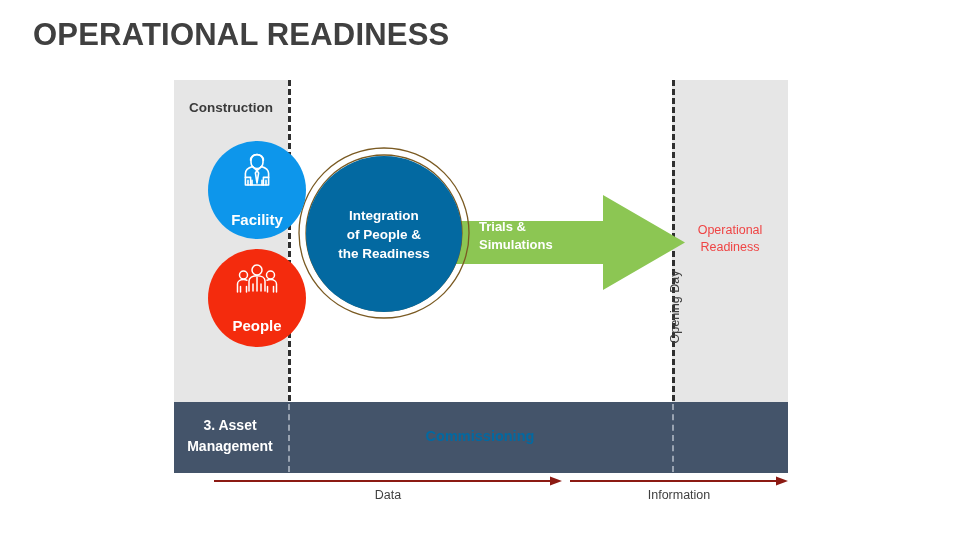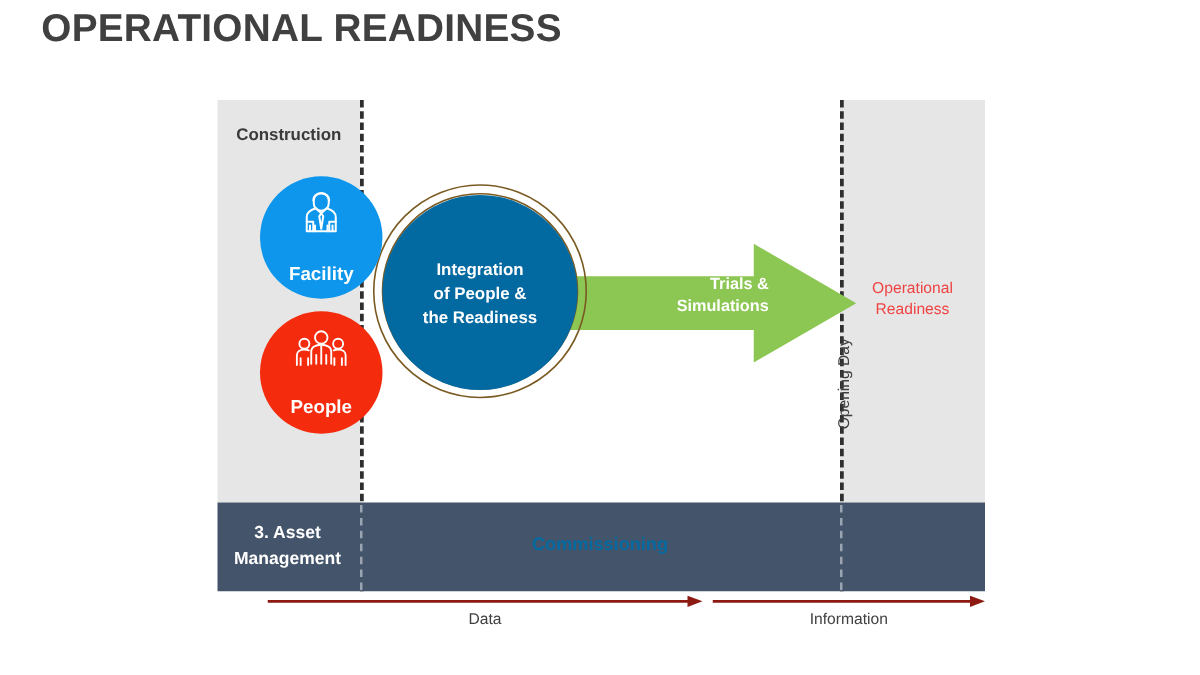--- a/index.html
+++ b/index.html
@@ -13,21 +13,21 @@
     position: relative;
     overflow: hidden;
     font-family: "Liberation Sans", sans-serif;
     color: #404040;
   }
 
   
   .title {
     position: absolute;
     left: 33px;
-    top: 5px;
+    top: 17px;
     font-size: 31px;
     font-weight: bold;
     letter-spacing: 0.2px;
     color: #404040;
     white-space: nowrap;
   }
 
   
   .stage {
     position: absolute;
@@ -97,21 +97,21 @@
     top: 195px;
     width: 288px;
     height: 95px;
   }
   .green-arrow svg { display: block; }
   .green-arrow-label {
     position: absolute;
     left: 479px;
     top: 218px;
     width: 136px;
-    text-align: right;
+    text-align: left;
     font-size: 13px;
     font-weight: bold;
     line-height: 18px;
     color: #ffffff;
   }
 
   
   .rings {
     position: absolute;
     left: 298px;

